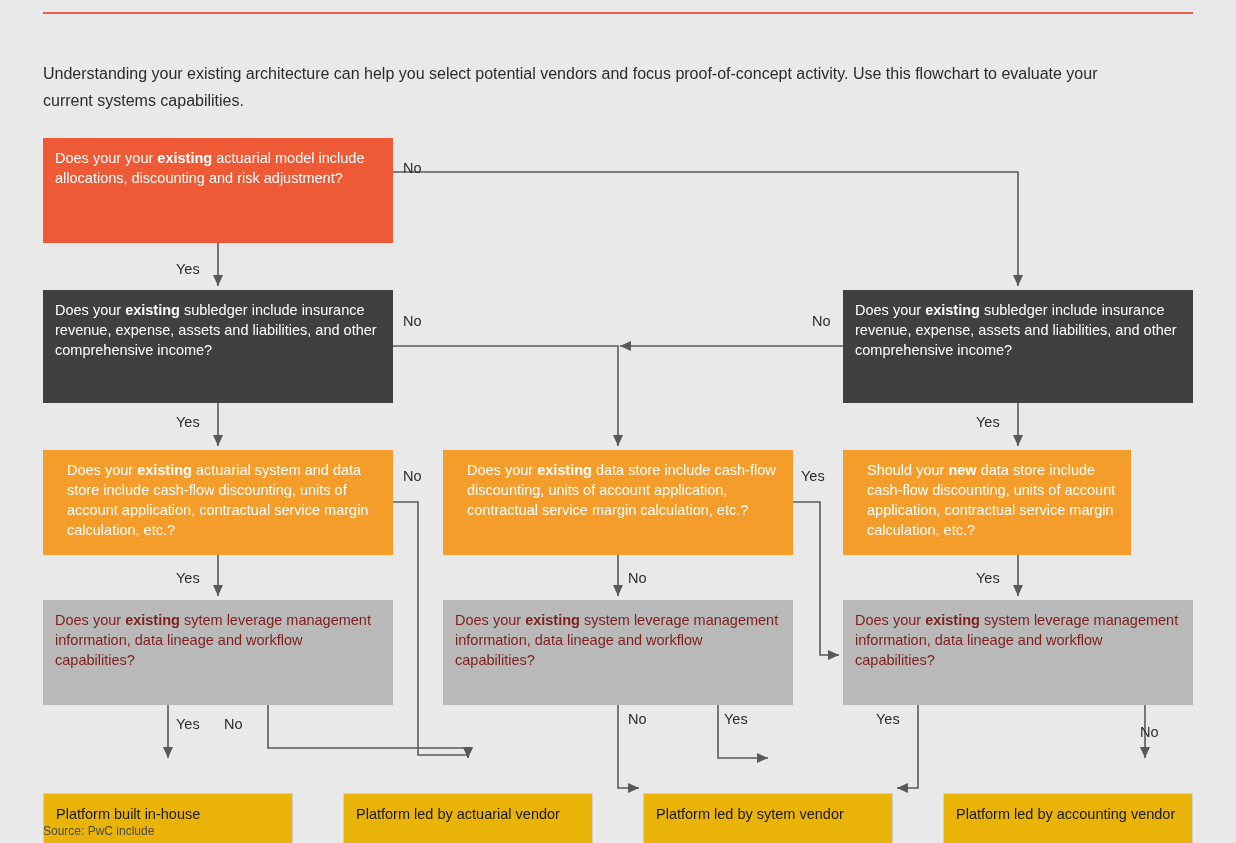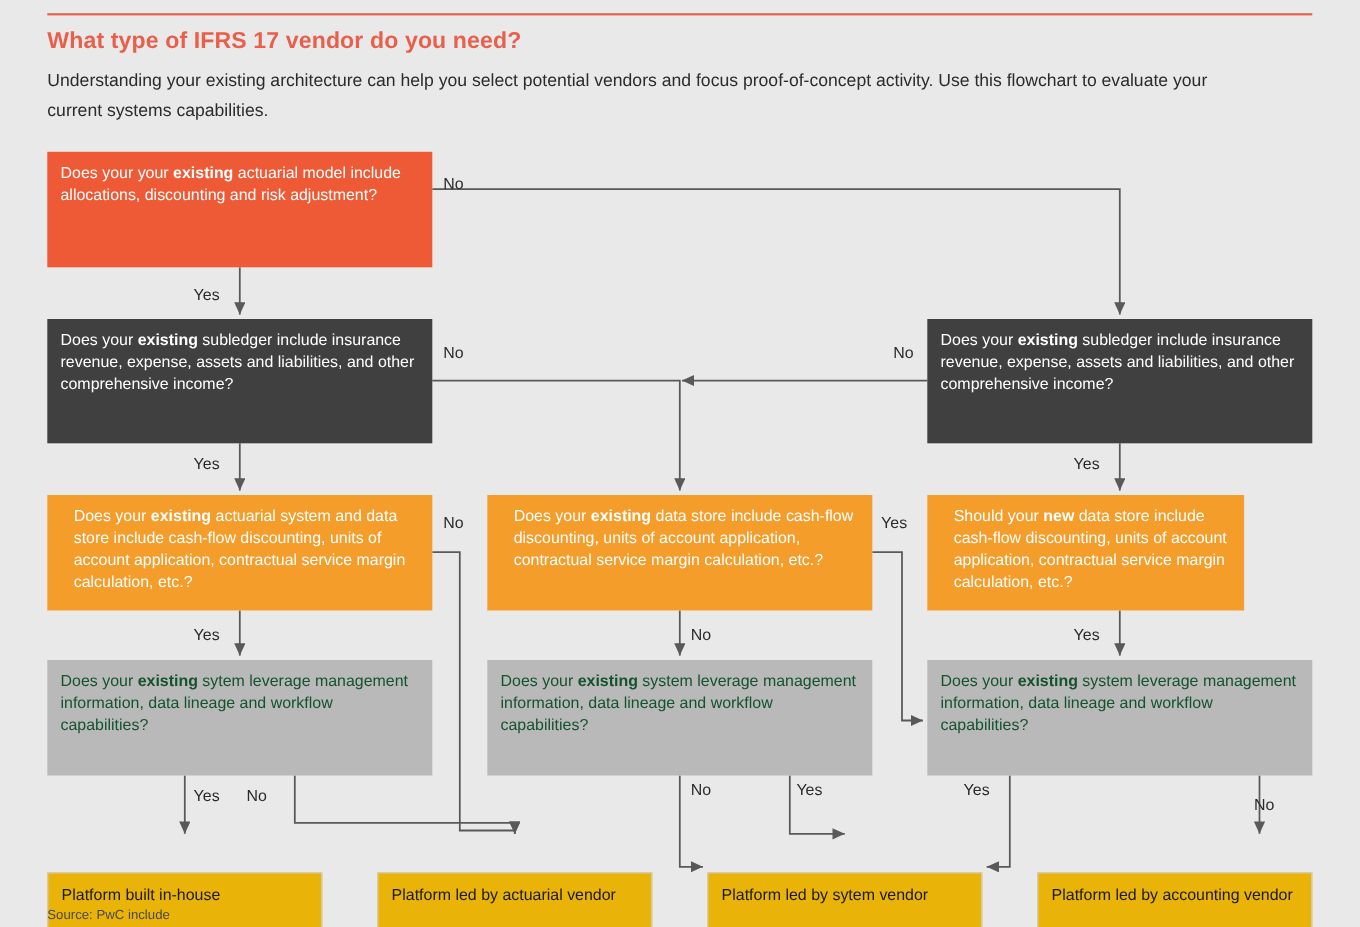--- a/index.html
+++ b/index.html
@@ -47,21 +47,21 @@
     position: absolute;
     padding: 10px 12px 10px 12px;
     font-size: 14.5px;
     line-height: 20px;
     color: #ffffff;
   }
   .node b { font-weight: bold; }
   .n-red    { background: #ef5a36; }
   .n-pink   { background: #404040; }
   .n-orange { background: #f59d2b; padding-left: 24px; }
-  .n-gray   { background: #b9b9b9; color: #14532d; }
+  .n-gray   { background: #b9b9b9; color: #7f1d1d; }
   .n-white  { background: #eab308; color: #1a1a1a; border: 1px solid #cfcfcf; margin-top: 31px; }
   .lbl {
     position: absolute;
     font-size: 14.5px;
     font-weight: normal;
     color: #2b2b2b;
     white-space: nowrap;
   }
   .source {
     position: absolute;
@@ -78,21 +78,20 @@
     pointer-events: none;
   }
 </style>
 </head>
 <body>
 
 <div id="page">
 
   <div class="top-rule"></div>
 
-  <div class="title">What type of IFRS 17 vendor do you need?</div>
   <div class="subtitle">Understanding your existing architecture can help you select potential vendors and focus proof-of-concept activity. Use this flowchart to evaluate your current systems capabilities.</div>
 
   <svg class="edges">
     <defs>
       <marker id="arrow" markerWidth="9" markerHeight="9" refX="7" refY="3.2" orient="auto">
         <path d="M0,0 L7,3.2 L0,6.4 z" fill="#58595b"></path>
       </marker>
     </defs>
     <g stroke="#58595b" stroke-width="1.6" fill="none" marker-end="url(#arrow)">
 

